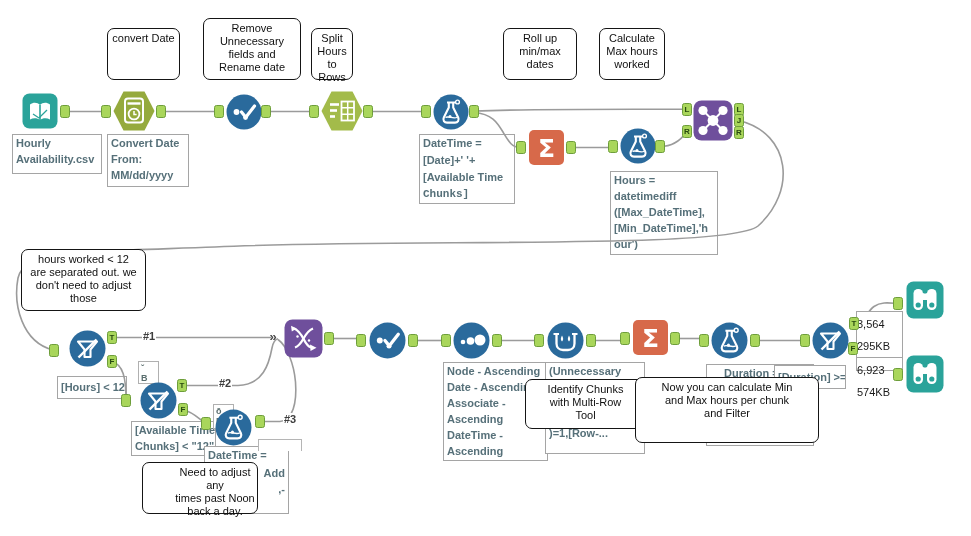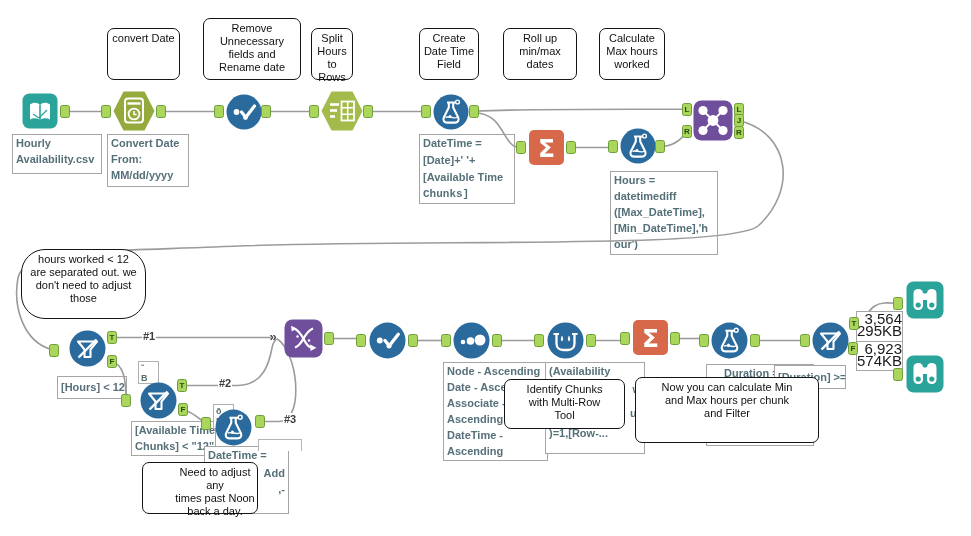--- a/index.html
+++ b/index.html
@@ -22,22 +22,22 @@
   .anchor{position:absolute;width:10px;height:13px;background:#a9d65b;border:1px solid #6e9e3b;
           border-radius:2.5px;z-index:6;font-weight:700;font-size:8px;line-height:12px;
           color:#27490f;text-align:center;box-sizing:border-box;}
   .anchor.multi{background:none;border:none;color:#4a4a4a;font-size:13px;line-height:13px;width:14px;}
   .wlabel{position:absolute;z-index:3;background:#fff;color:#3d3d3d;font-size:11px;font-weight:600;padding:0 1px;}
   .comment{position:absolute;background:#fff;border:1.6px solid #151515;border-radius:7px;z-index:4;
            color:#101010;font-size:11px;line-height:13px;text-align:center;white-space:pre-line;
            padding:3px 2px;box-sizing:border-box;}
   .counttip{position:absolute;z-index:5;background:#fff;border:1px solid #a5a5a5;
             display:flex;flex-direction:column;box-sizing:border-box;}
-  .counttip .cell{flex:1;border-bottom:1px solid #a5a5a5;font-size:15px;line-height:12px;
-                  text-align:right;color:#1a1a1a;padding-top:1px;}
+  .counttip .cell{flex:1;border-bottom:1px solid #a5a5a5;font-size:11px;line-height:22px;
+                  text-align:left;color:#1a1a1a;padding-top:1px;}
   .counttip .cell:last-child{border-bottom:none;}
 </style>
 </head>
 <body>
 
 <div class="canvas">
   <div class="layer" id="layer-ann">
       <div class="ann" style="left: 12px; top: 134px; width: 90px; height: 40px;">
         <span class="ann-line" style="top: 2px;">Hourly</span>
         <span class="ann-line" style="top: 18px;">Availability.csv</span>
@@ -69,21 +69,21 @@
       </div>
       <div class="ann" style="left: 443px; top: 362px; width: 105px; height: 99px;">
         <span class="ann-line" style="top: 2px;">Node - Ascending</span>
         <span class="ann-line" style="top: 18px;">Date - Ascending</span>
         <span class="ann-line" style="top: 34px;">Associate -</span>
         <span class="ann-line" style="top: 50px;">Ascending</span>
         <span class="ann-line" style="top: 66px;">DateTime -</span>
         <span class="ann-line" style="top: 82px;">Ascending</span>
       </div>
       <div class="ann" style="left: 545px; top: 362px; width: 100px; height: 92px;">
-        <span class="ann-line" style="top: 2px;">(Availability</span>
+        <span class="ann-line" style="top: 2px;">(Unnecessary</span>
         <span class="ann-line right" style="top: 20px;">w</span>
         <span class="ann-line right" style="top: 44px;">ur</span>
         <span class="ann-line" style="top: 64px;">)=1,[Row-...</span>
       </div>
       <div class="ann" style="left: 706px; top: 364px; width: 108px; height: 82px;">
         <span class="ann-line" style="top: 2px; margin-left: 14px;">Duration =</span>
         <span class="ann-line right" style="top: 33px;">e],</span>
         <span class="ann-line right" style="top: 47px;">,'h</span>
       </div>
       <div class="ann clip" style="left: 774px; top: 365px; width: 72px; height: 24px;">
@@ -399,34 +399,31 @@
     </div>
   <div class="layer" id="layer-comments">
       <div class="comment" style="left: 107px; top: 28px; width: 73px; height: 52px;">convert Date</div>
       <div class="comment" style="left: 203px; top: 18px; width: 98px; height: 62px;">Remove
 Unnecessary
 fields and
 Rename date</div>
       <div class="comment" style="left: 311px; top: 28px; width: 42px; height: 52px;">Split
 Hours to
 Rows</div>
-      <div class="comment" style="left: 419px; top: 28px; width: 60px; height: 52px;">Create
-Date Time
-Field</div>
       <div class="comment" style="left: 503px; top: 28px; width: 74px; height: 52px;">Roll up
 min/max
 dates</div>
       <div class="comment" style="left: 599px; top: 28px; width: 66px; height: 52px;">Calculate
 Max hours
 worked</div>
-      <div class="comment" style="left: 21px; top: 249px; width: 125px; height: 70px; border-radius: 24px;">hours worked &lt; 12
+      <div class="comment" style="left: 21px; top: 249px; width: 125px; height: 62px;">hours worked &lt; 12
 are separated out. we
 don't need to adjust
 those</div>
-      <div class="comment" style="left: 504px; top: 379px; width: 121px; height: 50px;">Identify Chunks
+      <div class="comment" style="left: 525px; top: 379px; width: 121px; height: 50px;">Identify Chunks
 with Multi-Row
 Tool</div>
       <div class="comment" style="left: 635px; top: 377px; width: 184px; height: 66px;">Now you can calculate Min
 and Max hours per chunk
 and Filter</div>
       <div class="comment" style="left: 142px; top: 462px; width: 116px; height: 52px; padding-left: 32px;">Need to adjust any
 times past Noon
 back a day.</div>
     </div>
   <div class="layer" id="layer-tooltips">

